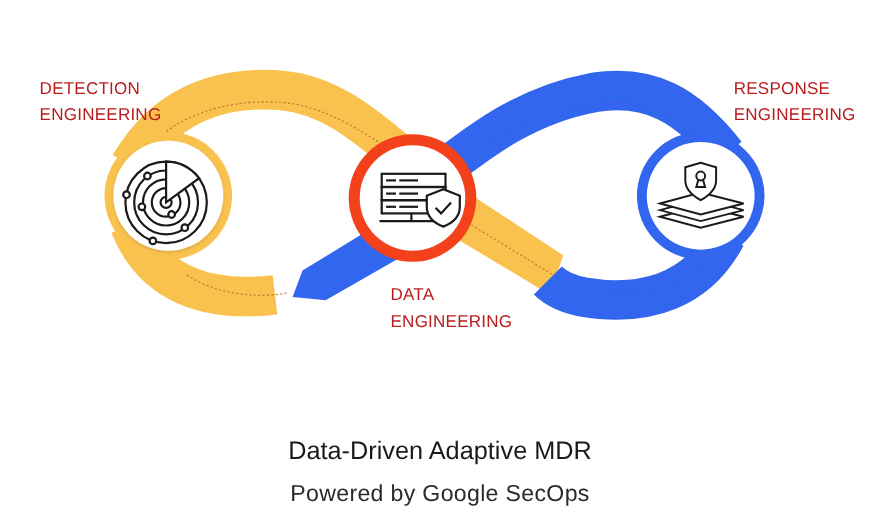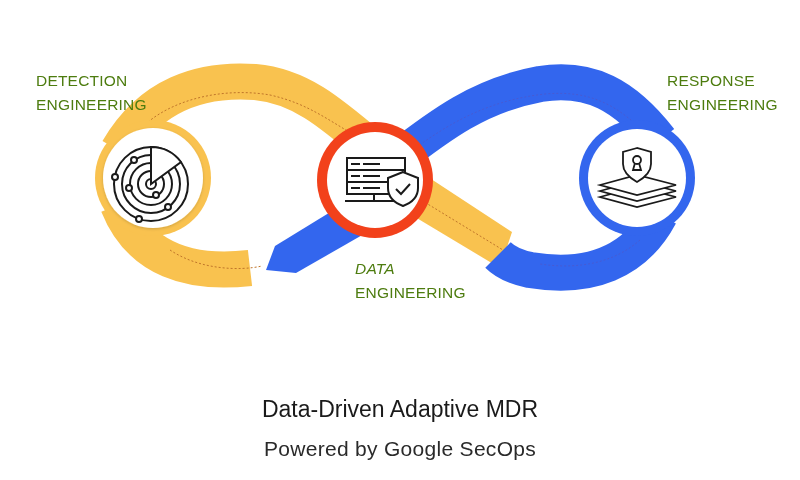--- a/index.html
+++ b/index.html
@@ -1,18 +1,18 @@
 <!DOCTYPE html>
 <html><head>
 <meta charset="utf-8">
 <style>
   html, body { margin:0; padding:0; background:#ffffff; }
   body { width:800px; height:480px; position:relative; overflow:hidden; font-family:"Liberation Sans", sans-serif; }
   .diagram { position:absolute; left:0; top:0; width:800px; height:480px; }
-  .label { position:absolute; font-family:"Liberation Sans", sans-serif; font-size:15.5px; color:#4d7c0f; letter-spacing:0.2px; line-height:24px; }
+  .label { position:absolute; font-family:"Liberation Sans", sans-serif; font-size:15.5px; color:#b91c1c; letter-spacing:0.2px; line-height:24px; }
   .label span { display:block; }
   .lbl-detection { left:36px; top:69px; text-align:left; }
   .lbl-detection span:first-child { padding-left:0; }
   .lbl-response { left:667px; top:69px; }
   .lbl-data { left:355px; top:257px; }
   .lbl-data span:first-child { padding-left:2px; }
   .title { position:absolute; left:0; width:800px; top:396px; text-align:center; font-size:23px; font-weight:normal; color:#1a1a1a; }
   .subtitle { position:absolute; left:0; width:800px; top:437px; text-align:center; font-size:21px; color:#2a2a2a; letter-spacing:0.3px; }
 </style>
 </head>
@@ -101,21 +101,21 @@
     </g>
   </g>
 </svg>
 
 <div class="label lbl-detection">
   <span style="padding-left:0;">DETECTION</span>
   <span>ENGINEERING</span>
 </div>
 
 <div class="label lbl-data">
-  <span style="padding-left:0;font-style:italic;">DATA</span>
+  <span style="padding-left:0;">DATA</span>
   <span>ENGINEERING</span>
 </div>
 
 <div class="label lbl-response">
   <span>RESPONSE</span>
   <span>ENGINEERING</span>
 </div>
 
 <div class="title">Data-Driven Adaptive MDR</div>
 <div class="subtitle">Powered by Google SecOps</div>

